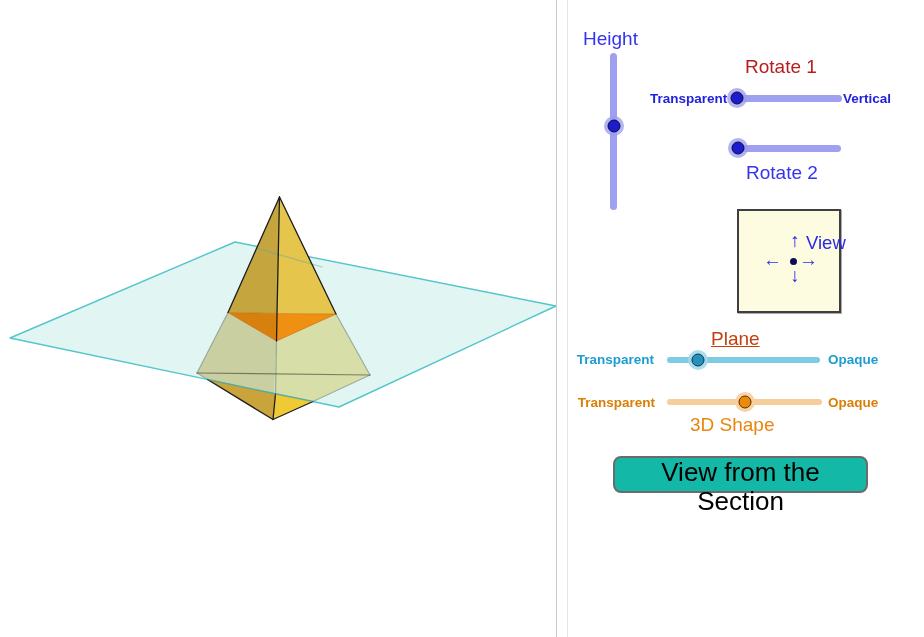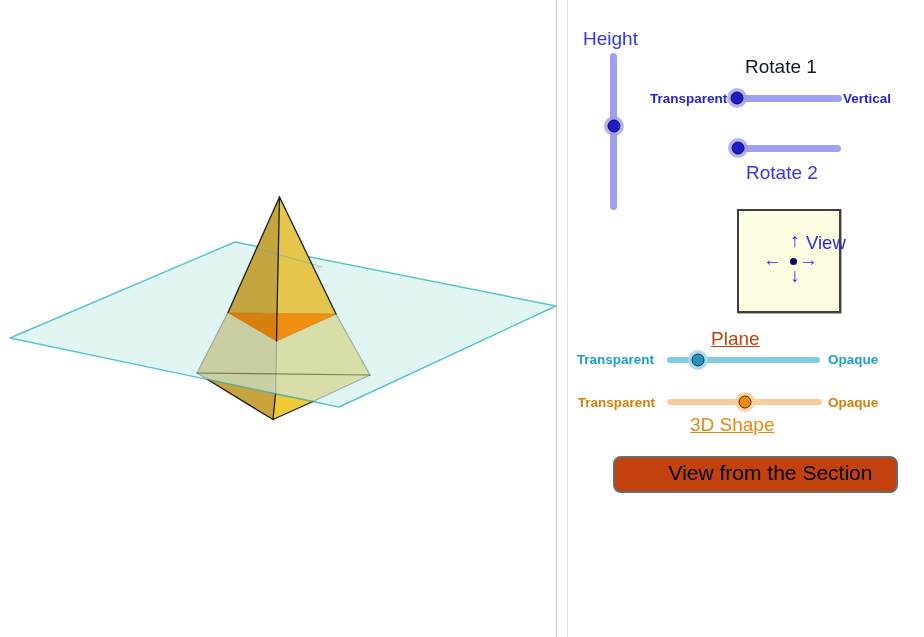--- a/index.html
+++ b/index.html
@@ -12,23 +12,23 @@
   .track{position:absolute;border-radius:4px;}
   .thumb{position:absolute;width:13px;height:13px;border-radius:50%;
          box-sizing:border-box;border:1.5px solid #0d0d2b;transform:translate(-50%,-50%);}
   .thumb-blue{background:#1B1BD0;box-shadow:0 0 0 3.5px rgba(155,155,240,0.75);}
   .thumb-cyan{background:#2493BC;border-color:#13304f;box-shadow:0 0 0 3.5px rgba(165,217,233,0.9);}
   .thumb-orange{background:#EE8A0A;border-color:#4a3000;box-shadow:0 0 0 3.5px rgba(248,206,156,0.9);}
   .move-box{position:absolute;left:737px;top:209px;width:100px;height:100px;
             background:#FDFBE0;border:2px solid #3F3F3F;box-shadow:1px 1px 0 #aaa;}
   .arrow{position:absolute;width:18px;text-align:center;font-size:19px;line-height:20px;}
   .dot{position:absolute;width:7px;height:7px;border-radius:50%;background:#0A0A55;}
-  .btn{position:absolute;left:613px;top:456px;width:251px;height:33px;background:#c2410c;
-       border:2px solid #6b6b6b;border-radius:8px;font-size:21px;color:#000;
-       font-family:"Liberation Sans", sans-serif;text-align:center;line-height:29px;cursor:pointer;padding-left:30px;}
+  .btn{position:absolute;left:613px;top:456px;width:251px;height:33px;background:#14b8a6;
+       border:2px solid #6b6b6b;border-radius:8px;font-size:26px;color:#000;
+       font-family:"Liberation Sans", sans-serif;text-align:center;line-height:29px;cursor:pointer;}
   svg.scene{position:absolute;left:0;top:0;}
 </style>
 </head>
 <body>
 
 <div class="app">
 
   <svg class="scene" width="557" height="637" viewBox="0 0 557 637">
       <polygon points="228,312.5 197,373 273,419.5 276.5,341" fill="#C9A53C"></polygon>
       <polygon points="276.5,341 273,419.5 370,375 336,314" fill="#E9C94A"></polygon>
@@ -58,21 +58,21 @@
     </svg>
 
   <div class="vline" style="left:556px;background:#c9c9c9;"></div>
   <div class="vline" style="left:567px;background:#e6e6e6;"></div>
 
   <span class="lbl lbl-big" style="left:583px;top:28px;color:#3434F0;">Height</span>
   <div class="track" style="left:610px;top:53px;width:7px;height:157px;background:#A0A0F0;">
     <div class="thumb thumb-blue" style="left: 50%; top: 46.5%;"></div>
   </div>
 
-  <span class="lbl lbl-big" style="left:745px;top:56px;color:#0f172a;">Rotate 1</span>
+  <span class="lbl lbl-big" style="left:745px;top:56px;color:#b91c1c;">Rotate 1</span>
   <span class="lbl lbl-small" style="left:650px;top:91px;width:73px;text-align:right;color:#2222DD;">Transparent</span>
   <div class="track" style="left:735px;top:94.5px;width:107px;height:7px;background:#A0A0F0;">
     <div class="thumb thumb-blue" style="top: 50%; left: 2%;"></div>
   </div>
   <span class="lbl lbl-small" style="left:843px;top:91px;color:#2222DD;">Vertical</span>
 
   <div class="track" style="left:737px;top:144.5px;width:104px;height:7px;background:#A0A0F0;">
     <div class="thumb thumb-blue" style="top: 50%; left: 1%;"></div>
   </div>
   <span class="lbl lbl-big" style="left:746px;top:162px;color:#3434F0;text-align:center;">Rotate 2</span>
@@ -90,17 +90,17 @@
   <div class="track" style="left:667px;top:356.5px;width:153px;height:6.5px;background:#7FCBE3;">
     <div class="thumb thumb-cyan" style="top: 50%; left: 20%;"></div>
   </div>
   <span class="lbl lbl-small" style="left:828px;top:352px;color:#1B9DD1;">Opaque</span>
 
   <span class="lbl lbl-small" style="left:572px;top:394.5px;width:83px;text-align:right;color:#D97E06;">Transparent</span>
   <div class="track" style="left:667px;top:398.5px;width:155px;height:6.5px;background:#F7CD9B;">
     <div class="thumb thumb-orange" style="top: 50%; left: 50.3%;"></div>
   </div>
   <span class="lbl lbl-small" style="left:828px;top:394.5px;color:#D97E06;">Opaque</span>
-  <span class="lbl lbl-big" style="left:690px;top:414px;color:#E8860D;text-decoration:underline;">3D Shape</span>
+  <span class="lbl lbl-big" style="left:690px;top:414px;color:#E8860D;">3D Shape</span>
 
   <div class="btn">View from the Section</div>
 
 </div>
 
 </body></html>

